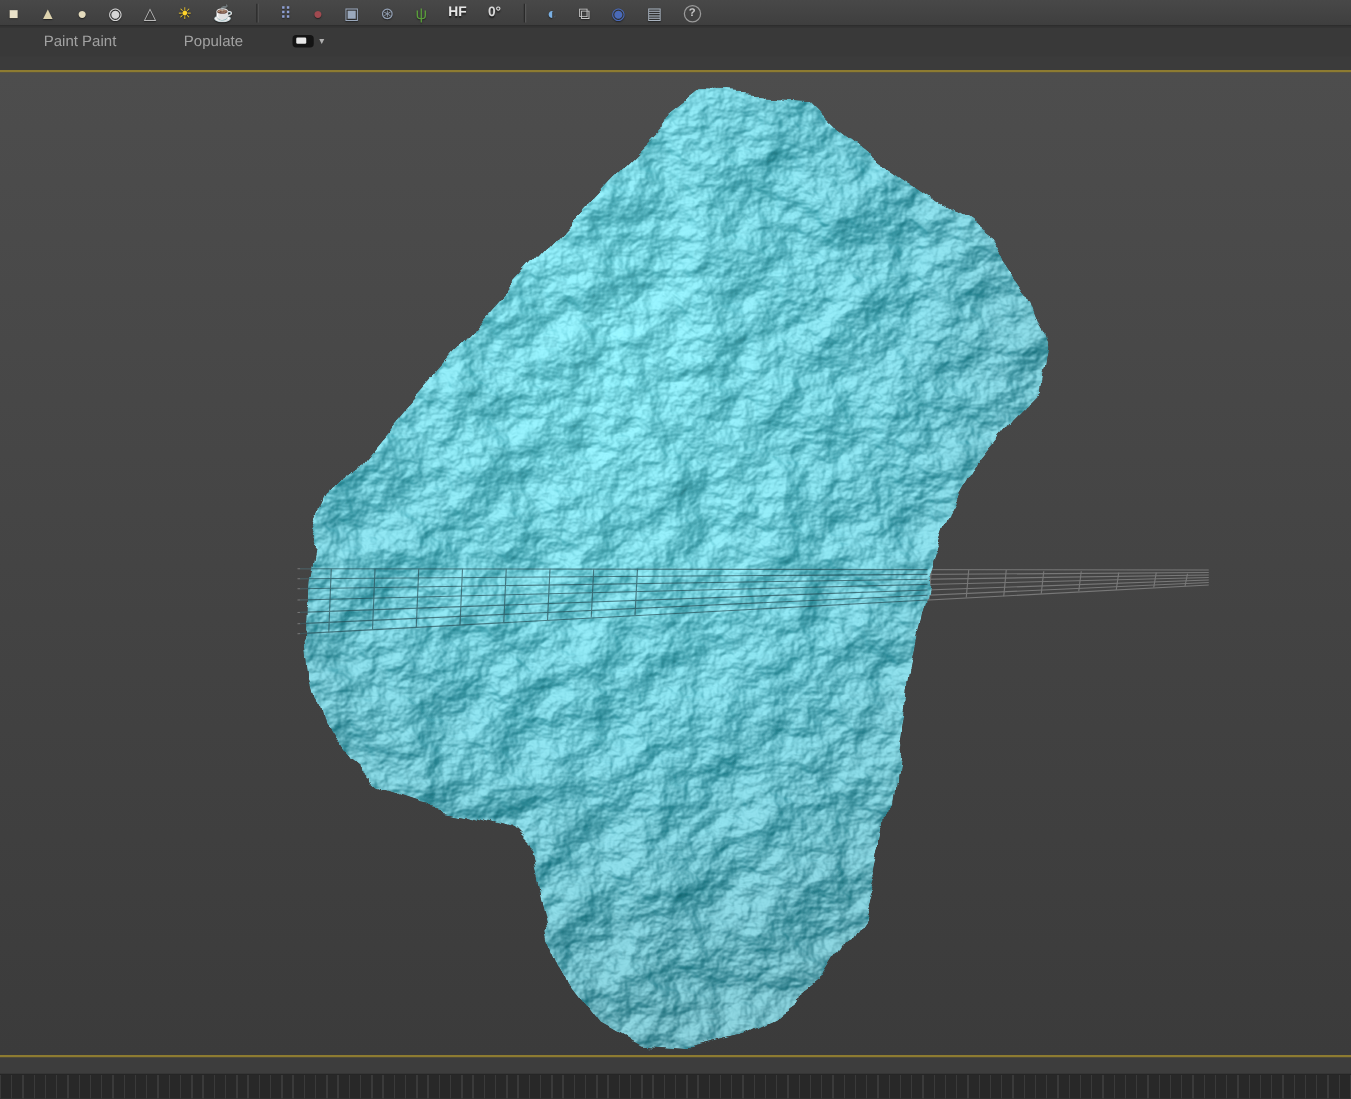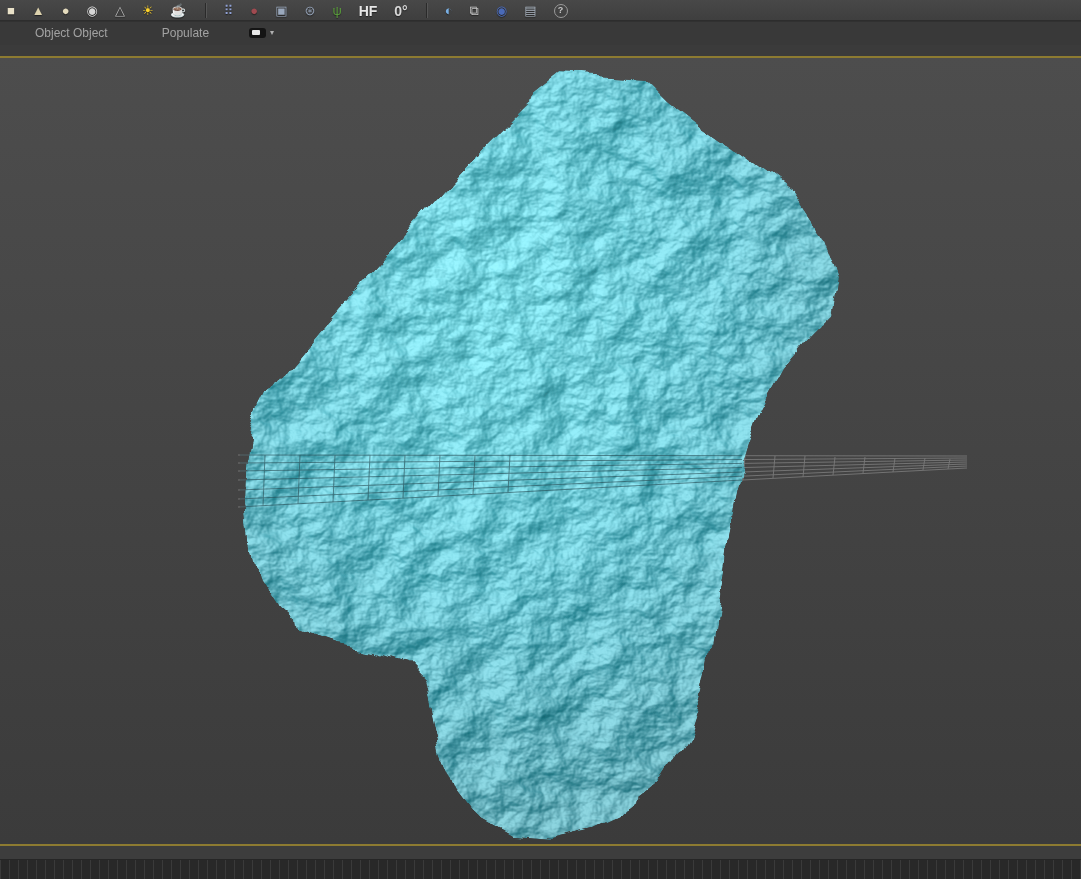--- a/index.html
+++ b/index.html
@@ -10,21 +10,21 @@
   .toolbar {
     height:21px; width:100%;
     background:linear-gradient(#484848,#3e3e3e);
     box-shadow: inset 0 -1px 0 #2d2d2d;
     display:flex; align-items:center;
     padding-left:7px; gap:17px;
   }
   .tb-icon { font-size:13px; line-height:1; cursor:default; user-select:none;
              display:inline-flex; align-items:center; justify-content:center;
              text-shadow:0 1px 1px rgba(0,0,0,.5); }
-  .tb-text { font-size:14px; font-weight:700; letter-spacing:0; }
+  .tb-text { font-size:11px; font-weight:700; letter-spacing:0; }
   .tb-help { width:14px; height:14px; border:1px solid #9a9a9a; border-radius:50%;
              font-size:9px; font-weight:700; text-shadow:none; }
   .tb-sep  { width:1px; height:15px; background:#2a2a2a;
              box-shadow:1px 0 0 #565656; margin:0 1px; }
 
   
   .tabs {
     height:24px; background:#393939;
     box-shadow: inset 0 1px 0 #313131;
     display:flex; align-items:center;
@@ -76,21 +76,21 @@
       <span class="tb-icon tb-text" style="color: rgb(216, 216, 216);">0°</span>
       <span class="tb-sep"></span>
       <span class="tb-icon" style="color: rgb(122, 176, 228);">◐</span>
       <span class="tb-icon" style="color: rgb(198, 198, 198);">⧉</span>
       <span class="tb-icon" style="color: rgb(74, 106, 184);">◉</span>
       <span class="tb-icon" style="color: rgb(170, 180, 192);">▤</span>
       <span class="tb-icon tb-help" style="color: rgb(200, 200, 200);">?</span>
     </div>
 
   <div class="tabs">
-    <span class="tab">Object Object</span>
+    <span class="tab">Paint Paint</span>
     <span class="tab">Populate</span>
     <button class="ribbon-toggle">
       <span class="toggle-pill"></span>
       <span class="toggle-caret">▾</span>
     </button>
   </div>
 
   <div class="ribbon-gap"></div>
   <div class="vp-border"></div>
 

